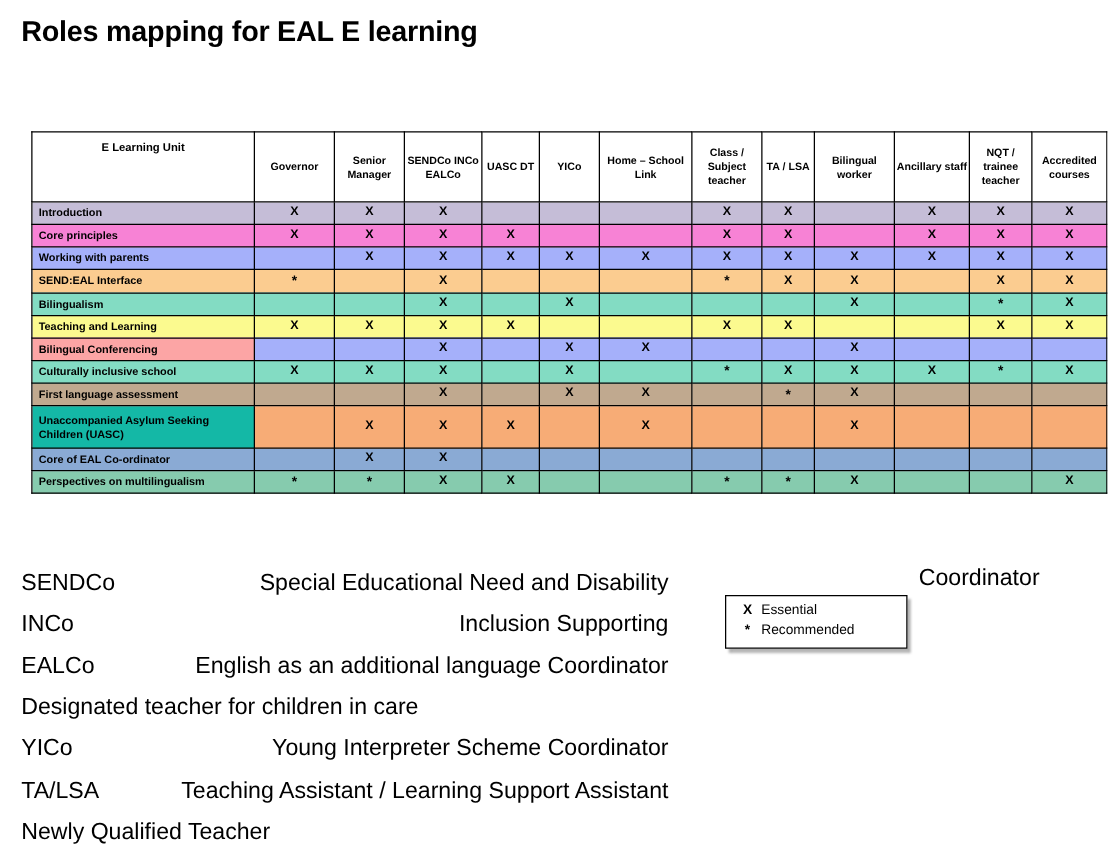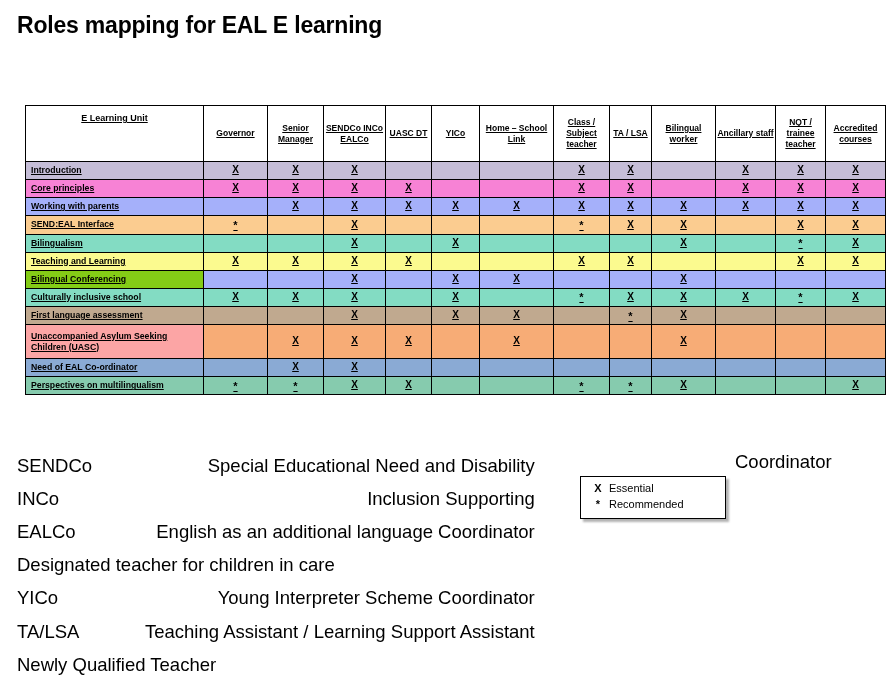--- a/index.html
+++ b/index.html
@@ -31,21 +31,20 @@
     position: absolute;
     left: 25px;
     top: 105px;
     width: 840px;
   }
   table.matrix {
     border-collapse: collapse;
     table-layout: fixed;
     width: 840px;
     font-size: 8.5px;
-    text-decoration: underline;
   }
   table.matrix th,
   table.matrix td {
     border: 1px solid #000000;
     padding: 0;
     font-weight: bold;
     text-align: center;
     vertical-align: middle;
     line-height: 1.28;
   }
@@ -277,21 +276,21 @@
           <td class="mark" style="background: rgb(251, 250, 143);"></td>
           <td class="mark" style="background: rgb(251, 250, 143);"></td>
           <td class="mark" style="background: rgb(251, 250, 143);">X</td>
           <td class="mark" style="background: rgb(251, 250, 143);">X</td>
           <td class="mark" style="background: rgb(251, 250, 143);"></td>
           <td class="mark" style="background: rgb(251, 250, 143);"></td>
           <td class="mark" style="background: rgb(251, 250, 143);">X</td>
           <td class="mark" style="background: rgb(251, 250, 143);">X</td>
         </tr>
         <tr>
-          <td class="rowlabel" style="background: #84cc16;">Bilingual Conferencing</td>
+          <td class="rowlabel" style="background: #fca5a5;">Bilingual Conferencing</td>
           <td class="mark" style="background: rgb(165, 176, 250);"></td>
           <td class="mark" style="background: rgb(165, 176, 250);"></td>
           <td class="mark" style="background: rgb(165, 176, 250);">X</td>
           <td class="mark" style="background: rgb(165, 176, 250);"></td>
           <td class="mark" style="background: rgb(165, 176, 250);">X</td>
           <td class="mark" style="background: rgb(165, 176, 250);">X</td>
           <td class="mark" style="background: rgb(165, 176, 250);"></td>
           <td class="mark" style="background: rgb(165, 176, 250);"></td>
           <td class="mark" style="background: rgb(165, 176, 250);">X</td>
           <td class="mark" style="background: rgb(165, 176, 250);"></td>
@@ -322,37 +321,37 @@
           <td class="mark" style="background: rgb(192, 169, 143);">X</td>
           <td class="mark" style="background: rgb(192, 169, 143);">X</td>
           <td class="mark" style="background: rgb(192, 169, 143);"></td>
           <td class="mark star" style="background: rgb(192, 169, 143);">*</td>
           <td class="mark" style="background: rgb(192, 169, 143);">X</td>
           <td class="mark" style="background: rgb(192, 169, 143);"></td>
           <td class="mark" style="background: rgb(192, 169, 143);"></td>
           <td class="mark" style="background: rgb(192, 169, 143);"></td>
         </tr>
         <tr class="tall">
-          <td class="rowlabel" style="background: #fca5a5; margin-left: 30px;">Unaccompanied Asylum Seeking
+          <td class="rowlabel" style="background: #14b8a6; margin-left: 30px;">Unaccompanied Asylum Seeking
 Children (UASC)</td>
           <td class="mark" style="background: rgb(247, 172, 118);"></td>
           <td class="mark" style="background: rgb(247, 172, 118);">X</td>
           <td class="mark" style="background: rgb(247, 172, 118);">X</td>
           <td class="mark" style="background: rgb(247, 172, 118);">X</td>
           <td class="mark" style="background: rgb(247, 172, 118);"></td>
           <td class="mark" style="background: rgb(247, 172, 118);">X</td>
           <td class="mark" style="background: rgb(247, 172, 118);"></td>
           <td class="mark" style="background: rgb(247, 172, 118);"></td>
           <td class="mark" style="background: rgb(247, 172, 118);">X</td>
           <td class="mark" style="background: rgb(247, 172, 118);"></td>
           <td class="mark" style="background: rgb(247, 172, 118);"></td>
           <td class="mark" style="background: rgb(247, 172, 118);"></td>
         </tr>
         <tr>
-          <td class="rowlabel" style="background: rgb(138, 170, 212);">Need of EAL Co-ordinator</td>
+          <td class="rowlabel" style="background: rgb(138, 170, 212);">Core of EAL Co-ordinator</td>
           <td class="mark" style="background: rgb(138, 170, 212);"></td>
           <td class="mark" style="background: rgb(138, 170, 212);">X</td>
           <td class="mark" style="background: rgb(138, 170, 212);">X</td>
           <td class="mark" style="background: rgb(138, 170, 212);"></td>
           <td class="mark" style="background: rgb(138, 170, 212);"></td>
           <td class="mark" style="background: rgb(138, 170, 212);"></td>
           <td class="mark" style="background: rgb(138, 170, 212);"></td>
           <td class="mark" style="background: rgb(138, 170, 212);"></td>
           <td class="mark" style="background: rgb(138, 170, 212);"></td>
           <td class="mark" style="background: rgb(138, 170, 212);"></td>

